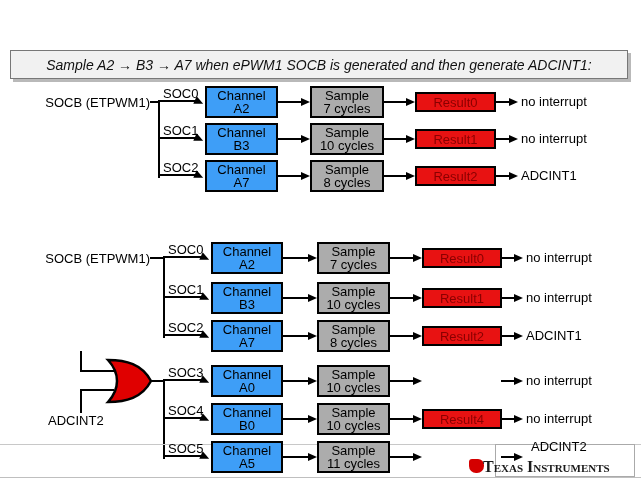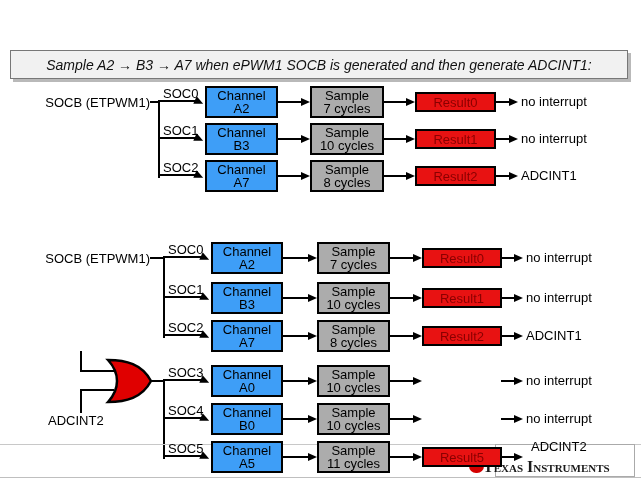--- a/index.html
+++ b/index.html
@@ -232,20 +232,21 @@
       <span>B0</span>
     </div>
     <div class="hl" style="left:282px;top:15px;width:30px;"></div>
     <div class="ah" style="left:308px;top:11.5px;"></div>
     <div class="box samp" style="left:317px;width:73px;">
       <span>Sample</span>
       <span>10 cycles</span>
     </div>
     <div class="hl" style="left:389px;top:15px;width:28px;"></div>
     <div class="ah" style="left:413px;top:11.5px;"></div>
+    <div class="res" style="left:422px;width:80px;">Result4</div>
     <div class="hl" style="left:501px;top:15px;width:14px;"></div>
     <div class="ah" style="left:514px;top:11.5px;"></div>
     <div class="int" style="left:526px;">no interrupt</div>
   </div>
 
   <div class="footline" style="top:444px;"></div>
   <div class="footline" style="top:477px;background:#bfbfbf;"></div>
   <div class="ti-box"></div>
   <div class="ti-mark"></div>
   <div class="ti-text">Texas Instruments</div>
@@ -259,19 +260,18 @@
       <span>A5</span>
     </div>
     <div class="hl" style="left:282px;top:15px;width:30px;"></div>
     <div class="ah" style="left:308px;top:11.5px;"></div>
     <div class="box samp" style="left:317px;width:73px;">
       <span>Sample</span>
       <span>11 cycles</span>
     </div>
     <div class="hl" style="left:389px;top:15px;width:28px;"></div>
     <div class="ah" style="left:413px;top:11.5px;"></div>
-    <div class="res" style="left:422px;width:80px;">Result5</div>
     <div class="hl" style="left:501px;top:15px;width:14px;"></div>
     <div class="ah" style="left:514px;top:11.5px;"></div>
     <div class="int" style="left:531px;top:-2px;">ADCINT2</div>
   </div>
 
 </div>
 
 </body></html>

